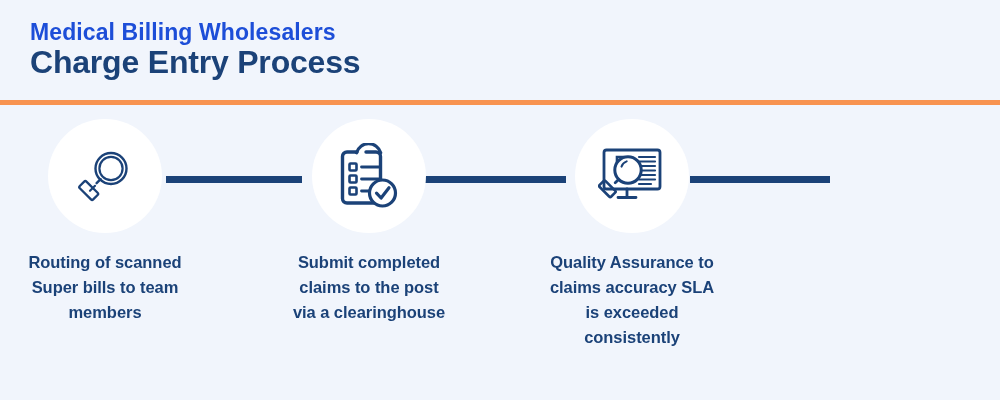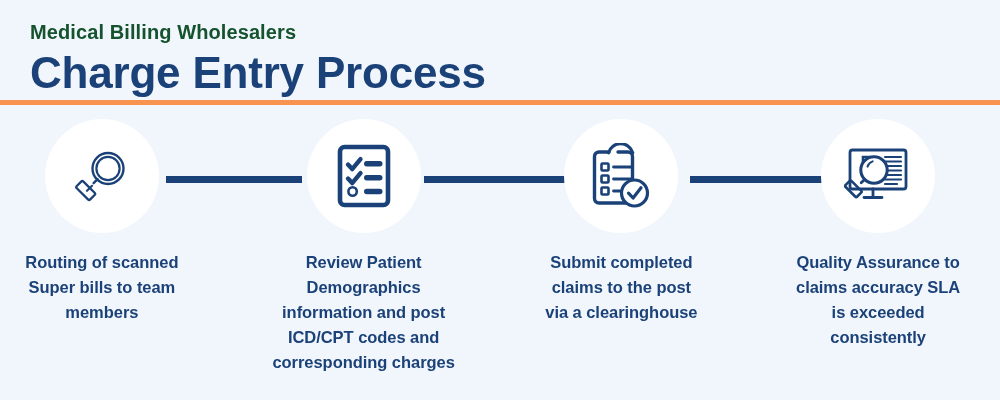--- a/index.html
+++ b/index.html
@@ -19,30 +19,30 @@
   .header {
     position: absolute;
     left: 0;
     top: 0;
     width: 1000px;
     height: 100px;
     box-sizing: border-box;
     padding: 22px 0 0 30px;
   }
   .eyebrow {
-    color: #14532d;
-    font-size: 20px;
+    color: #1d4ed8;
+    font-size: 23px;
     font-weight: bold;
     letter-spacing: 0.1px;
     line-height: 20px;
-    margin: 0 0 12px 0;
+    margin: 0 0 1px 0;
   }
   .title {
     color: #1b4278;
-    font-size: 44px;
+    font-size: 32px;
     font-weight: bold;
     letter-spacing: -0.2px;
     line-height: 38px;
     margin: 0;
   }
   .accent-rule {
     position: absolute;
     left: 0;
     top: 100px;
     width: 1000px;
@@ -151,40 +151,20 @@
             <rect x="10.0" y="36.0" width="9.4" height="19.0" rx="1.6" transform="rotate(-45 14.7 45.5)" stroke="#1b4278" stroke-width="2.3"></rect>
             <path d="M21.0 40.8 L16.0 45.8" stroke="#1b4278" stroke-width="2.2" stroke-linecap="round"></path>
           </svg>
         </span>
       </div>
       <div class="step-label">Routing of scanned
 Super bills to team
 members</div>
     </div>
 
-    <div class="step s2">
-      <div class="circle">
-        <span>
-          <svg width="58" height="66" viewBox="0 0 58 66" fill="none">
-            <rect x="5" y="4" width="48" height="58" rx="4.5" stroke="#1b4278" stroke-width="4.6"></rect>
-            <path d="M13 21.5 l4.2 4.6 L25.5 16.2" stroke="#1b4278" stroke-width="4.4" stroke-linecap="round" stroke-linejoin="round"></path>
-            <rect x="29" y="18" width="18.5" height="5.4" rx="2.7" fill="#1b4278"></rect>
-            <path d="M13 35.5 l4.2 4.6 L25.5 30.2" stroke="#1b4278" stroke-width="4.4" stroke-linecap="round" stroke-linejoin="round"></path>
-            <rect x="29" y="32" width="18.5" height="5.4" rx="2.7" fill="#1b4278"></rect>
-            <circle cx="17.6" cy="48.5" r="4.2" stroke="#1b4278" stroke-width="2.6"></circle>
-            <rect x="29" y="45.8" width="18.5" height="5.4" rx="2.7" fill="#1b4278"></rect>
-          </svg>
-        </span>
-      </div>
-      <div class="step-label">Review Patient
-Demographics
-information and post
-ICD/CPT codes and
-corresponding charges</div>
-    </div>
 
     <div class="step s3">
       <div class="circle">
         <span>
           <svg width="64" height="66" viewBox="0 0 64 66" fill="none">
             <path d="M20 9 h-10 a4.5 4.5 0 0 0 -4.5 4.5 v42 a4.5 4.5 0 0 0 4.5 4.5 h29 a4.5 4.5 0 0 0 4.5 -4.5 v-42 a4.5 4.5 0 0 0 -4.5 -4.5 h-10" stroke="#1b4278" stroke-width="3.4" stroke-linecap="round"></path>
             <path d="M19.5 9.8 a12.6 12.6 0 0 1 24.2 0" stroke="#1b4278" stroke-width="3.2" stroke-linecap="round" fill="none"></path>
             <rect x="12.5" y="20.5" width="7" height="7" rx="1" stroke="#1b4278" stroke-width="2.6"></rect>
             <path d="M24.5 24 h18" stroke="#1b4278" stroke-width="2.8" stroke-linecap="round"></path>
             <rect x="12.5" y="32.5" width="7" height="7" rx="1" stroke="#1b4278" stroke-width="2.6"></rect>

